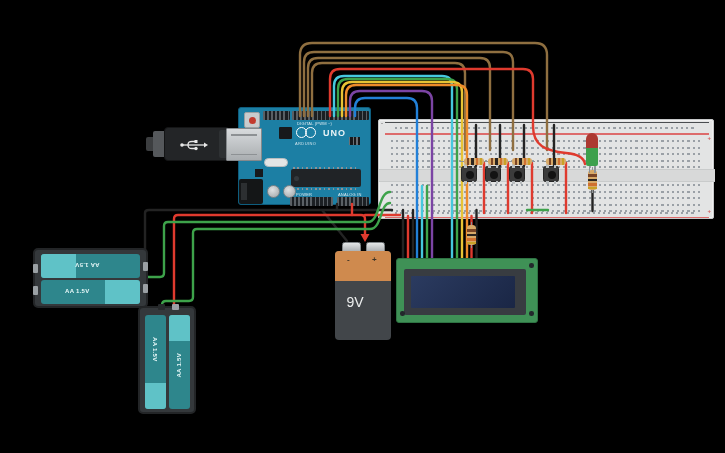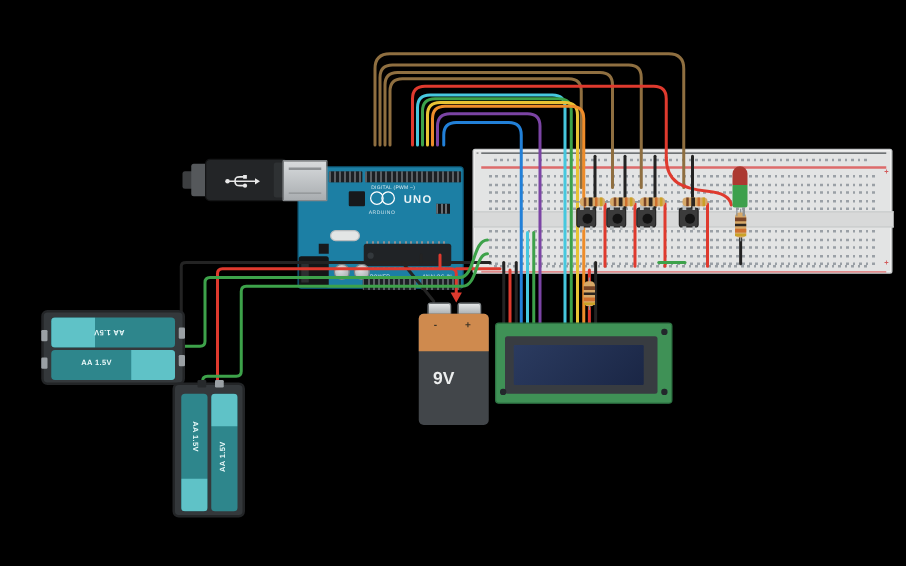--- a/index.html
+++ b/index.html
@@ -88,21 +88,21 @@
   .lcd .screen{position:absolute;left:15px;top:21px;width:104px;height:32px;background:linear-gradient(135deg,#2b3b60,#1a2645);border-radius:1px;}
   .lcd .hole{position:absolute;width:4.5px;height:4.5px;background:#23282c;border-radius:50%;}
 
   
   .b9v{left:335px;top:242px;width:56px;height:98px;}
   .b9v .term{position:absolute;top:0;width:19px;height:12px;border-radius:2.5px;
              background:linear-gradient(#e4e6e7,#9fa4a7);border:1px solid #7f8487;}
   .b9v .body{position:absolute;top:9px;left:0;width:56px;height:89px;background:#42464a;border-radius:4px;}
   .b9v .band{position:absolute;top:9px;left:0;width:56px;height:30px;background:#cf8a4e;border-radius:4px 4px 0 0;}
   .b9v .sign{position:absolute;color:#3d3325;font-size:8px;font-weight:bold;}
-  .b9v .lbl{position:absolute;left:0;top:52px;width:40px;text-align:center;color:#eceeee;font-size:14px;font-weight:bold;}
+  .b9v .lbl{position:absolute;left:0;top:52px;width:40px;text-align:center;color:#eceeee;font-size:14px;font-weight:normal;}
 
   
   .pack{background:#34383b;border:2px solid #232527;border-radius:5px;}
   .cell{position:absolute;background:#2e868c;border-radius:3px;overflow:hidden;}
   .cell .lite{position:absolute;background:#5fc2c7;}
   .cell .lbl{position:absolute;color:#eafafa;font-size:6px;font-weight:bold;letter-spacing:.3px;white-space:nowrap;}
   .pack1{left:33px;top:248px;width:115px;height:60px;}
   .pack2{left:138px;top:306px;width:58px;height:108px;}
   .nub{position:absolute;background:#9aa0a4;border-radius:1px;}
 </style>
@@ -128,21 +128,21 @@
     <div class="bb-holerow" style="top:90px"></div>
 
     <div class="bb-railrow" style="top:91.5px"></div>
     <div class="bb-redline" style="top:96.5px"></div>
     <span class="bb-plus" style="right:2px;top:15px">+</span>
     <span class="bb-minus" style="left:2px;top:0px">-</span>
     <span class="bb-plus" style="right:2px;top:88px">+</span>
     <span class="bb-minus" style="left:2px;top:88px">-</span>
   </div>
 
-  <div class="abs arduino" style="background: rgb(28, 127, 164); margin-top: 26px;">
+  <div class="abs arduino" style="background: rgb(28, 127, 164);">
     <div class="ar-reset">
         <i></i>
       </div>
     <div class="ar-header" style="left:24px;top:3px;width:27px"></div>
     <div class="ar-header" style="left:53px;top:3px;width:77px"></div>
     <span class="ar-tinytext" style="left:58px;top:12.5px">DIGITAL (PWM ~)</span>
     <div class="ar-chip-small"></div>
     <div class="ar-icsp"></div>
     <div class="ar-logo">
       <i style="left:0"></i>

